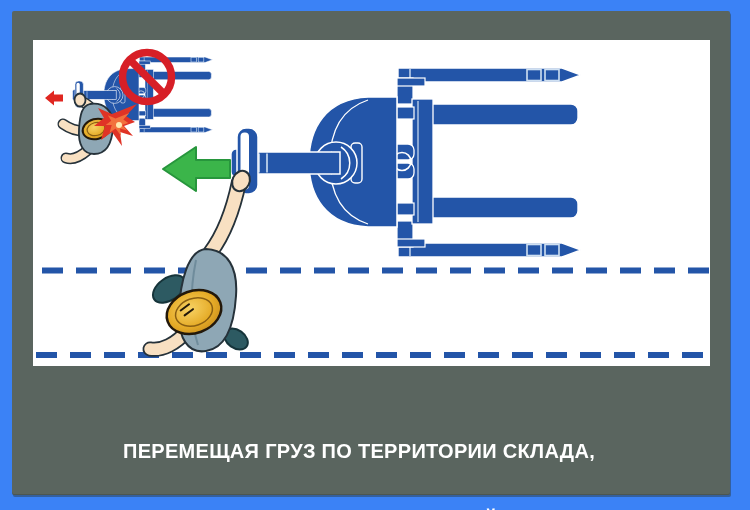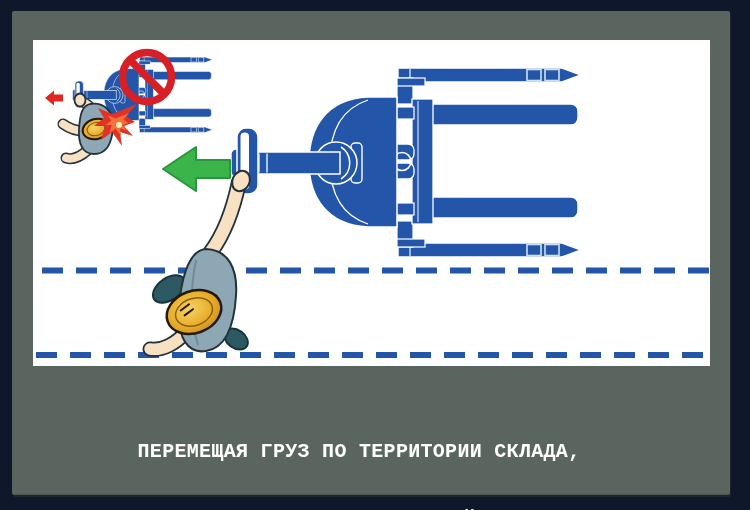--- a/index.html
+++ b/index.html
@@ -1,17 +1,17 @@
 <!DOCTYPE html>
 <html><head>
 <meta charset="utf-8">
 <style>
   html,body{margin:0;padding:0;background:#ffffff;}
-  .poster{position:relative;width:750px;height:510px;background:#0f172a;overflow:hidden;
-          font-family:Liberation Mono, monospace;}
+  .poster{position:relative;width:750px;height:510px;background:#3b82f6;overflow:hidden;
+          font-family:Liberation Sans, sans-serif;}
   .frame{position:absolute;left:12px;top:11px;width:718px;height:484px;
          background:#5a655f;border-radius:2px;
          box-shadow:1px 2px 0 rgba(45,55,50,.45), inset 0 -1px 0 rgba(0,0,0,.15);}
   .canvas{position:absolute;left:21px;top:29px;width:677px;height:326px;background:#ffffff;}
   .art{position:absolute;left:0;top:0;width:750px;height:510px;pointer-events:none;}
   .caption{position:absolute;left:0;top:394px;width:718px;text-align:center;
            color:#ffffff;font-weight:bold;font-size:20px;line-height:23px;
            letter-spacing:.3px;white-space:pre;}
 </style>
 </head>

